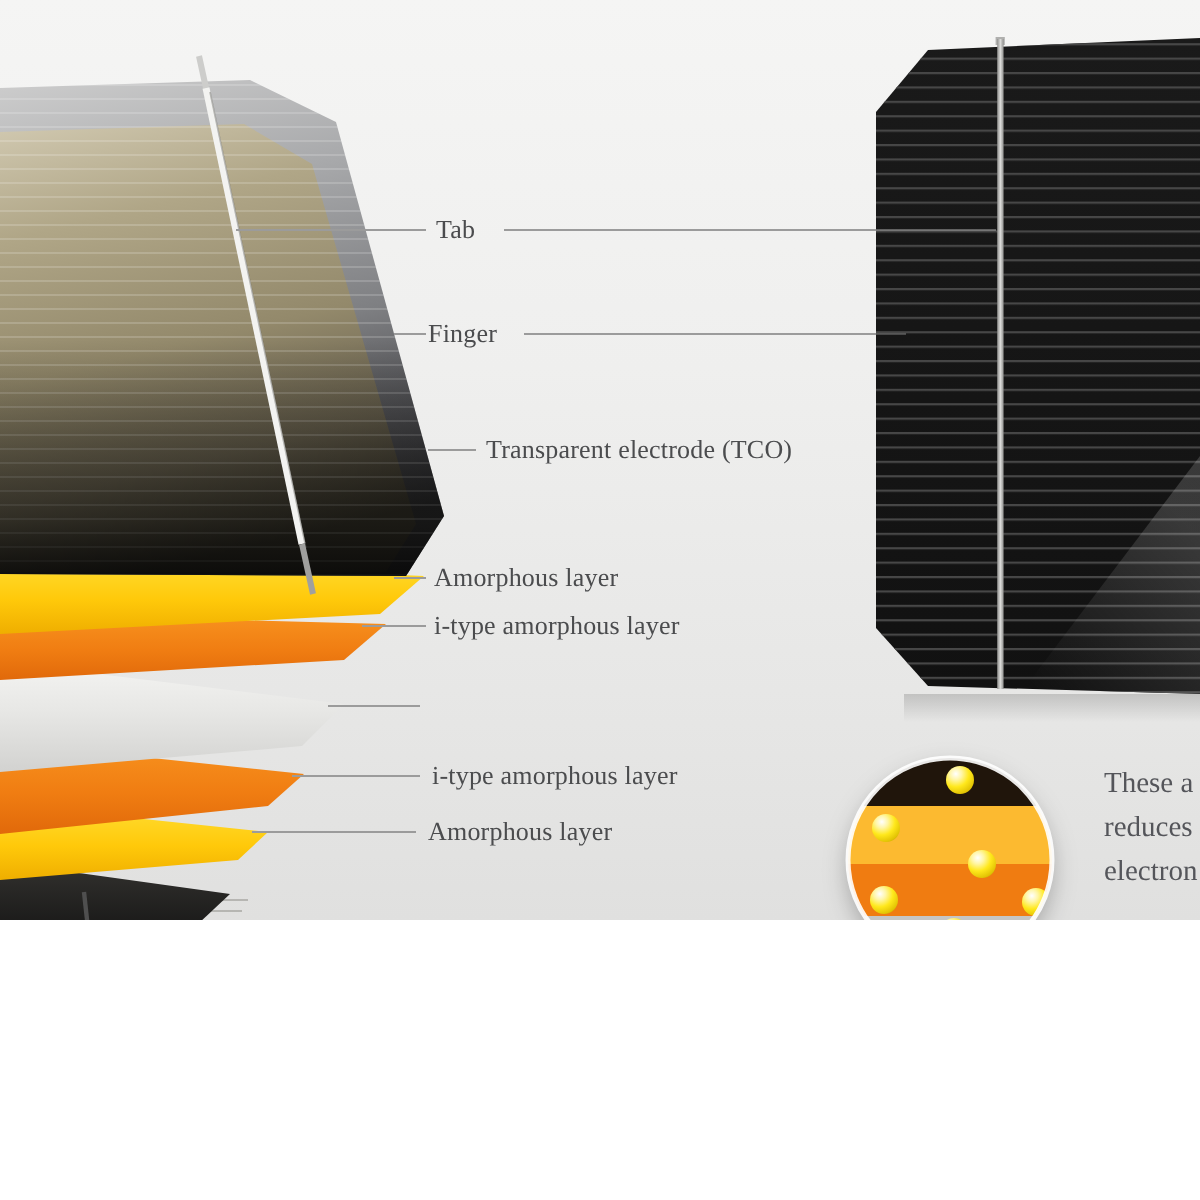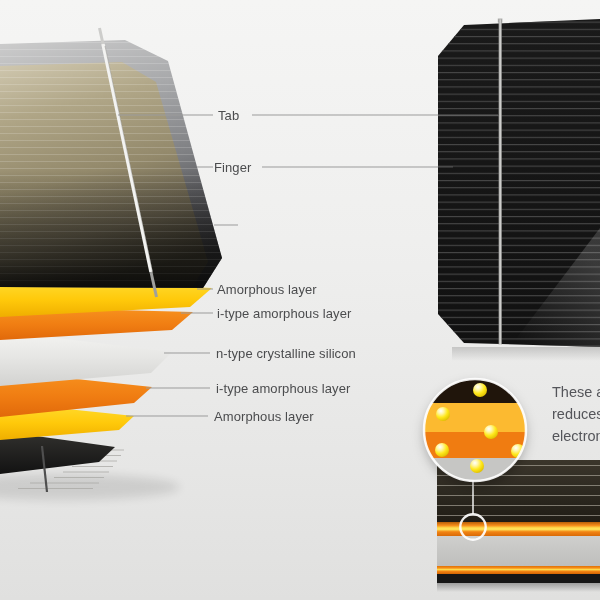--- a/index.html
+++ b/index.html
@@ -1,19 +1,19 @@
 <!DOCTYPE html>
 <html><head>
 <meta charset="utf-8">
 <style>
   html,body{margin:0;padding:0;}
   .stage{
-    position:relative;width:600px;height:600px;overflow:hidden;
+    position:relative;width:600px;height:460px;overflow:hidden;
     background:linear-gradient(180deg,#f5f5f4 0%,#efefee 40%,#e7e7e6 75%,#e0e0df 100%);
-    font-family:Liberation Sans, sans-serif;
+    font-family:Liberation Serif, serif;
   }
   .stage svg{position:absolute;left:0;top:0;}
   .lbl{
     position:absolute;font-size:13px;color:#4b4c4e;white-space:nowrap;
     transform:translateY(-50%);letter-spacing:.1px;
   }
   .callout{
     position:absolute;left:552px;top:381px;font-size:14.5px;color:#54555a;
     line-height:22px;white-space:nowrap;
   }
@@ -241,23 +241,23 @@
     <line x1="197" y1="289" x2="213" y2="289"></line>
     <line x1="181" y1="313" x2="213" y2="313"></line>
     <line x1="164" y1="353" x2="210" y2="353"></line>
     <line x1="146" y1="388" x2="210" y2="388"></line>
     <line x1="126" y1="416" x2="208" y2="416"></line>
   </g>
 </svg>
 
   <div class="lbl" style="left:218px;top:115px">Tab</div>
   <div class="lbl" style="left:214px;top:167px">Finger</div>
+  <div class="lbl" style="left:243px;top:225px">Transparent electrode (TCO)</div>
   <div class="lbl" style="left:217px;top:289px">Amorphous layer</div>
   <div class="lbl" style="left:217px;top:313px">i-type amorphous layer</div>
-  <div class="lbl" style="left:216px;top:353px">n-type crystalline silicon</div>
   <div class="lbl" style="left:216px;top:388px">i-type amorphous layer</div>
   <div class="lbl" style="left:214px;top:416px">Amorphous layer</div>
 
   <div class="callout">
     <div>These a</div>
     <div>reduces</div>
     <div>electron</div>
   </div>
 
 </div>

